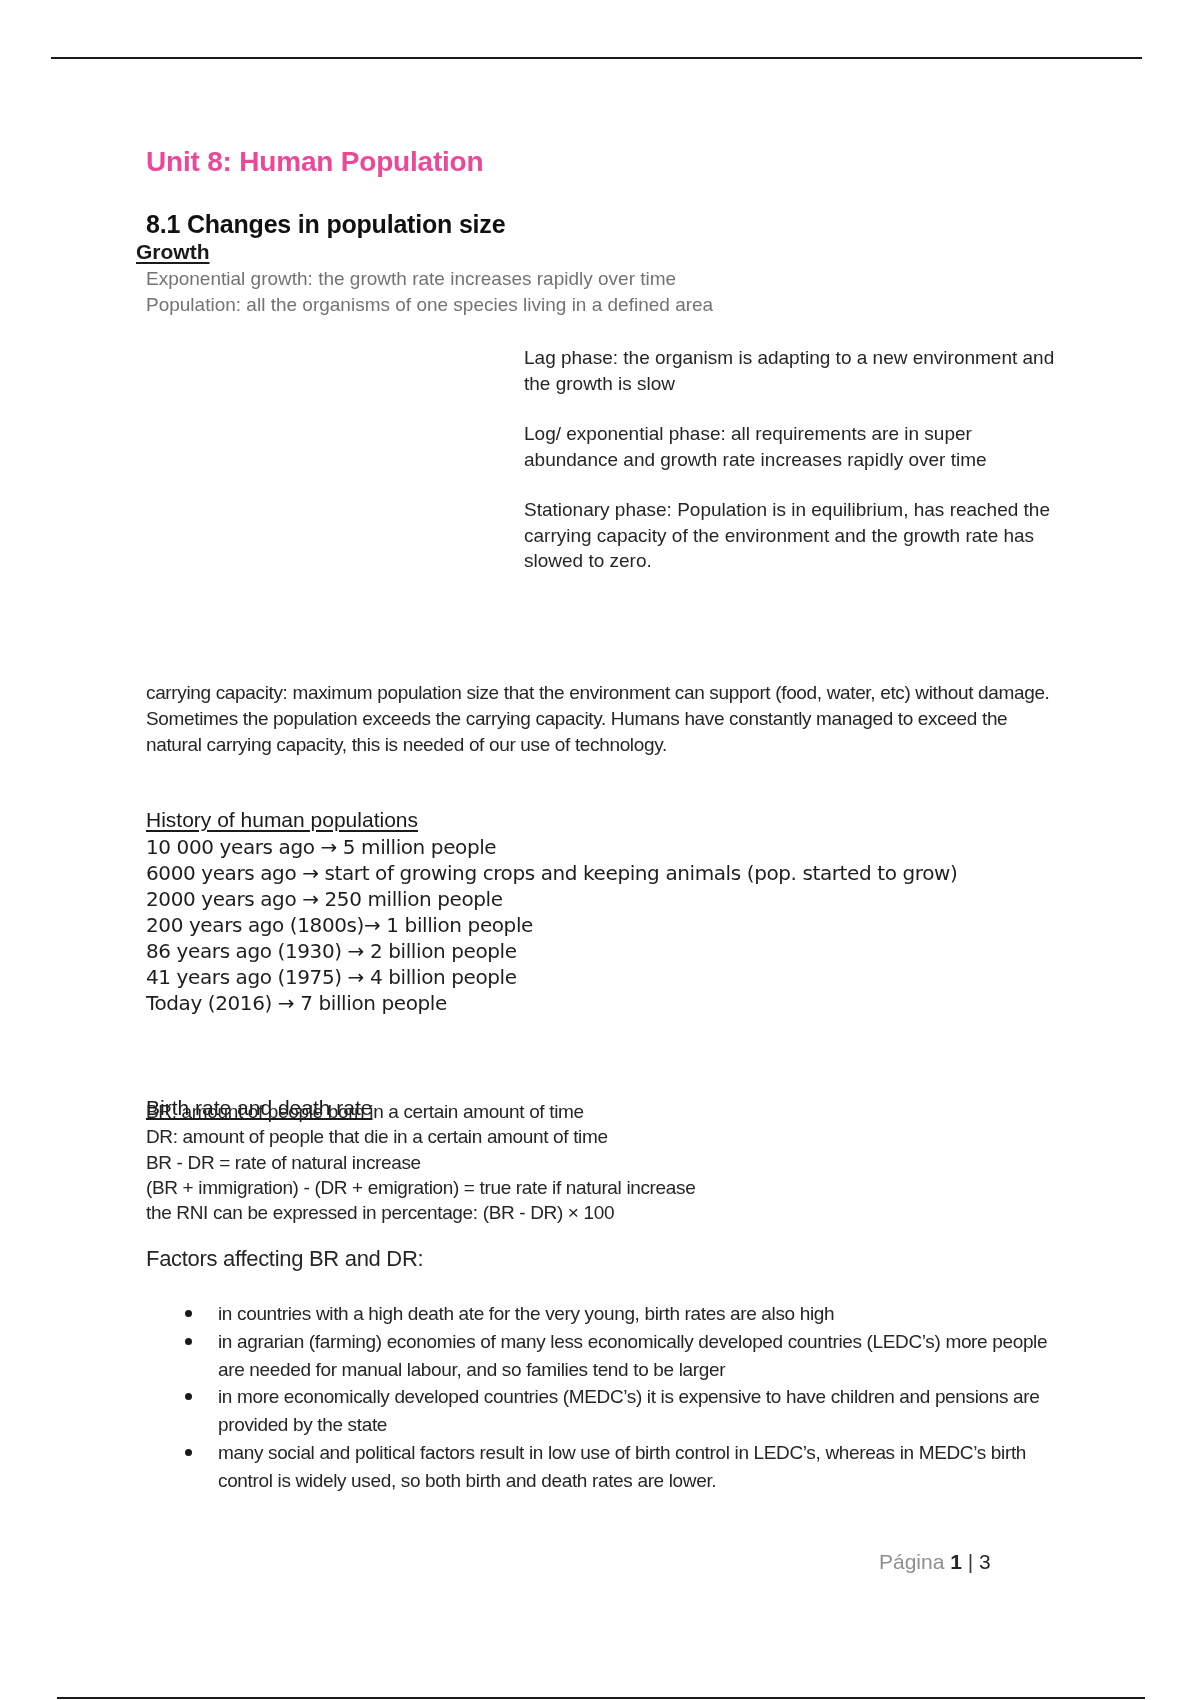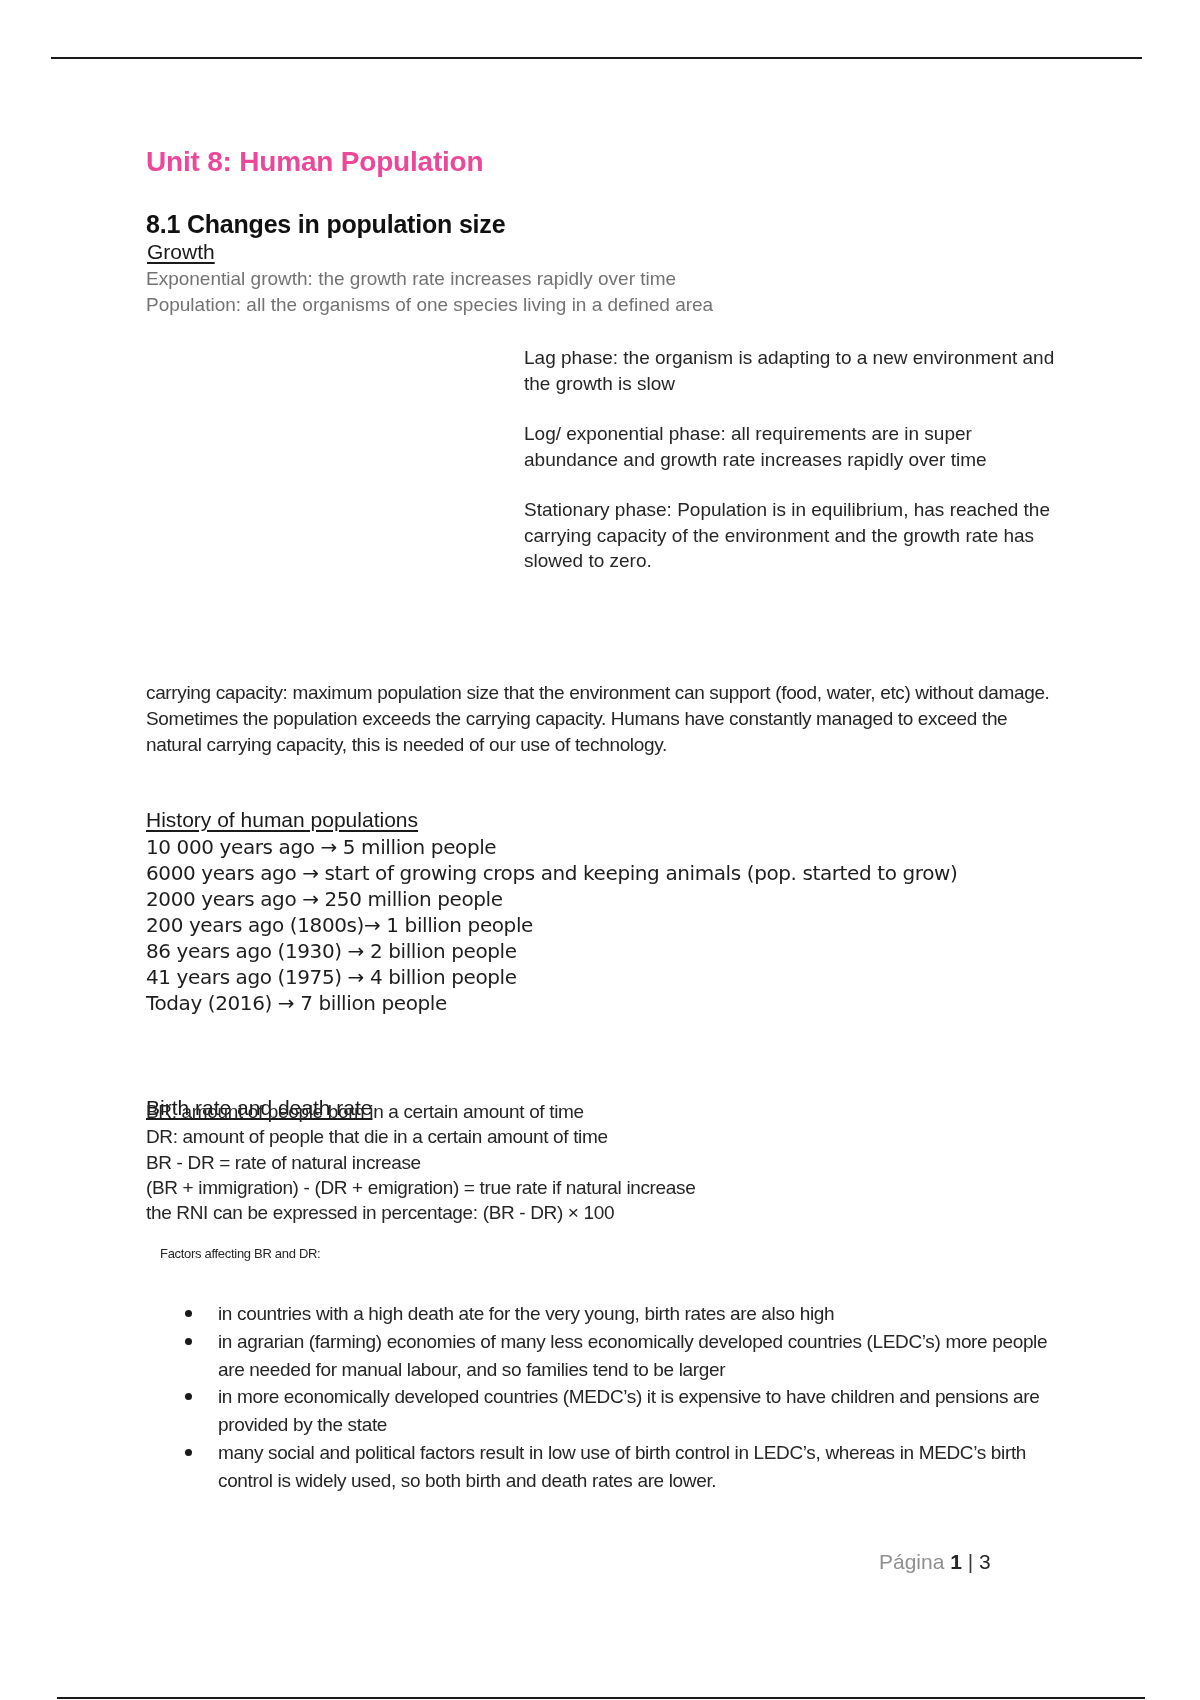--- a/index.html
+++ b/index.html
@@ -8,36 +8,36 @@
   .rule { position: absolute; height: 2px; background: #1a1a1a; }
   .rule-top { left: 51px; top: 57px; width: 1091px; }
   .rule-bottom { left: 57px; top: 1697px; width: 1088px; }
 
   .abs { position: absolute; }
   .title { left: 146px; top: 146px; font-size: 28px; font-weight: bold; color: #ec4899; white-space: nowrap; letter-spacing: -0.2px; }
   .h2 { left: 146px; top: 210px; font-size: 25px; font-weight: bold; color: #111; white-space: nowrap; letter-spacing: -0.2px; }
   .sub { font-size: 21px; text-decoration: underline; text-underline-offset: 3px; color: #1a1a1a; white-space: nowrap; }
   .body-line { font-size: 19px; line-height: 25.5px; color: #737373; white-space: nowrap; }
 
-  .growth-head { left: 147px; top: 240px; }
+  .growth-head { left: 136px; top: 240px; font-weight: bold; }
   .growth-defs { left: 146px; top: 266px; }
 
   .phase-col { left: 524px; top: 345px; width: 540px; }
   .phase { font-size: 19px; line-height: 25.5px; color: #262626; margin: 0 0 25px 0; }
 
   .cc { left: 146px; top: 680px; width: 920px; font-size: 19px; line-height: 25.8px; color: #262626; letter-spacing: -0.35px; }
 
   .hist-head { left: 146px; top: 808px; }
   .hist-list { left: 146px; top: 834px; width: 900px; font-family: "DejaVu Sans", sans-serif; font-size: 20px; line-height: 26px; color: #1e1e1e; letter-spacing: -0.4px; }
   .hist-list div { white-space: normal; }
 
   .br-head { left: 146px; top: 1072px; margin-top: 24px; }
   .br-defs { left: 146px; top: 1099px; font-size: 19px; line-height: 25.3px; color: #262626; letter-spacing: -0.35px; white-space: nowrap; }
 
-  .factors { left: 160px; top: 1246px; font-size: 13px; color: #262626; white-space: nowrap; letter-spacing: -0.3px; text-align: center; }
+  .factors { left: 146px; top: 1246px; font-size: 22px; color: #262626; white-space: nowrap; letter-spacing: -0.3px; text-align: center; }
 
   .bullets { left: 180px; top: 1300px; width: 880px; font-size: 19px; line-height: 27.8px; color: #262626; letter-spacing: -0.35px; }
   .bullet { position: relative; padding-left: 38px; }
   .bullet-dot { position: absolute; left: 5px; top: 10px; width: 7px; height: 7px; border-radius: 50%; background: #1a1a1a; }
 
   .footer { left: 879px; top: 1550px; font-size: 21px; white-space: nowrap; }
   .footer .pg-label { color: #8f8f8f; }
   .footer .pg-num { color: #262626; font-weight: bold; }
   .footer .pg-sep { color: #3a3a3a; }
   .footer .pg-total { color: #262626; }

